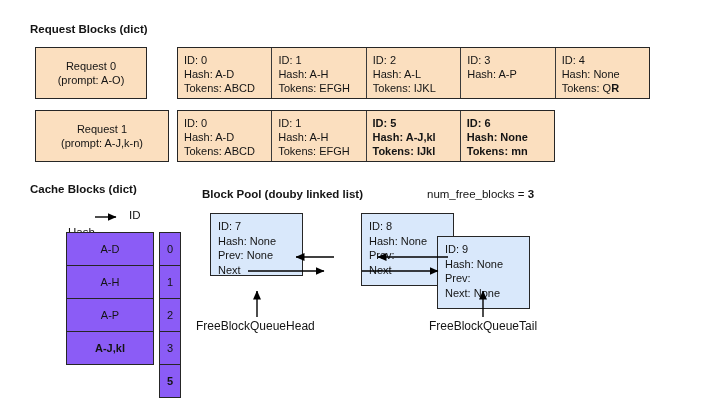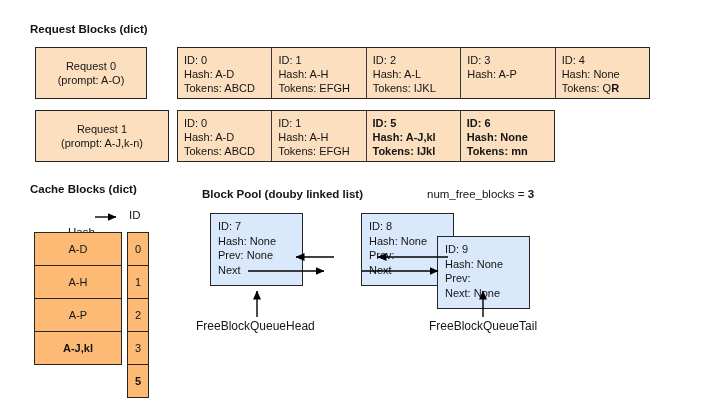--- a/index.html
+++ b/index.html
@@ -20,21 +20,21 @@
     display:flex;border:1.6px solid #262626;background:#fbdfbf;
   }
   .cell{
     flex:1 1 0;padding:4.5px 6px;font-size:11px;line-height:14.2px;
     border-left:1.1px solid #3a3a3a;white-space:nowrap;overflow:hidden;
   }
   .cell:first-child{border-left:none;}
   [data-weight="bold"]{font-weight:700;}
   .b{font-weight:700;}
   
-  .col{border:1.6px solid #262626;background:#fdba74;}
+  .col{border:1.6px solid #262626;background:#8b5cf6;margin-left:32px;}
   .crow{
     height:32px;display:flex;align-items:center;justify-content:center;
     font-size:11px;border-top:1.4px solid #262626;
   }
   .crow:first-child{border-top:none;}
   .hdr-label{font-size:11.5px;white-space:nowrap;}
   
   .pool-box{
     background:#d9e8fb;border:1.5px solid #262626;
     padding:5px 7px;font-size:11px;line-height:14.6px;white-space:nowrap;
@@ -122,21 +122,21 @@
     <div class="crow" data-weight="normal">0</div>
     <div class="crow" data-weight="normal">1</div>
     <div class="crow" data-weight="normal">2</div>
     <div class="crow" data-weight="normal">3</div>
     <div class="crow" data-weight="bold">5</div>
   </div>
 
   <div class="abs sec-title" style="left:202px;top:188px;">Block Pool (douby linked list)</div>
   <div class="abs free-label" style="left:427px;top:188px;"><span>num_free_blocks = </span><span class="b">3</span></div>
 
-  <div class="abs pool-box" style="left:210px;top:213px;width:93px;height:73px;">
+  <div class="abs pool-box" style="left:210px;top:213px;width:93px;height:63px;">
     <div>ID: 7</div>
     <div>Hash: None</div>
     <div>Prev: None</div>
     <div>Next</div>
   </div>
   <div class="abs pool-box" style="left:323px;top:213px;width:93px;height:73px;margin-left:38px;">
     <div>ID: 8</div>
     <div>Hash: None</div>
     <div>Prev:</div>
     <div>Next</div>

